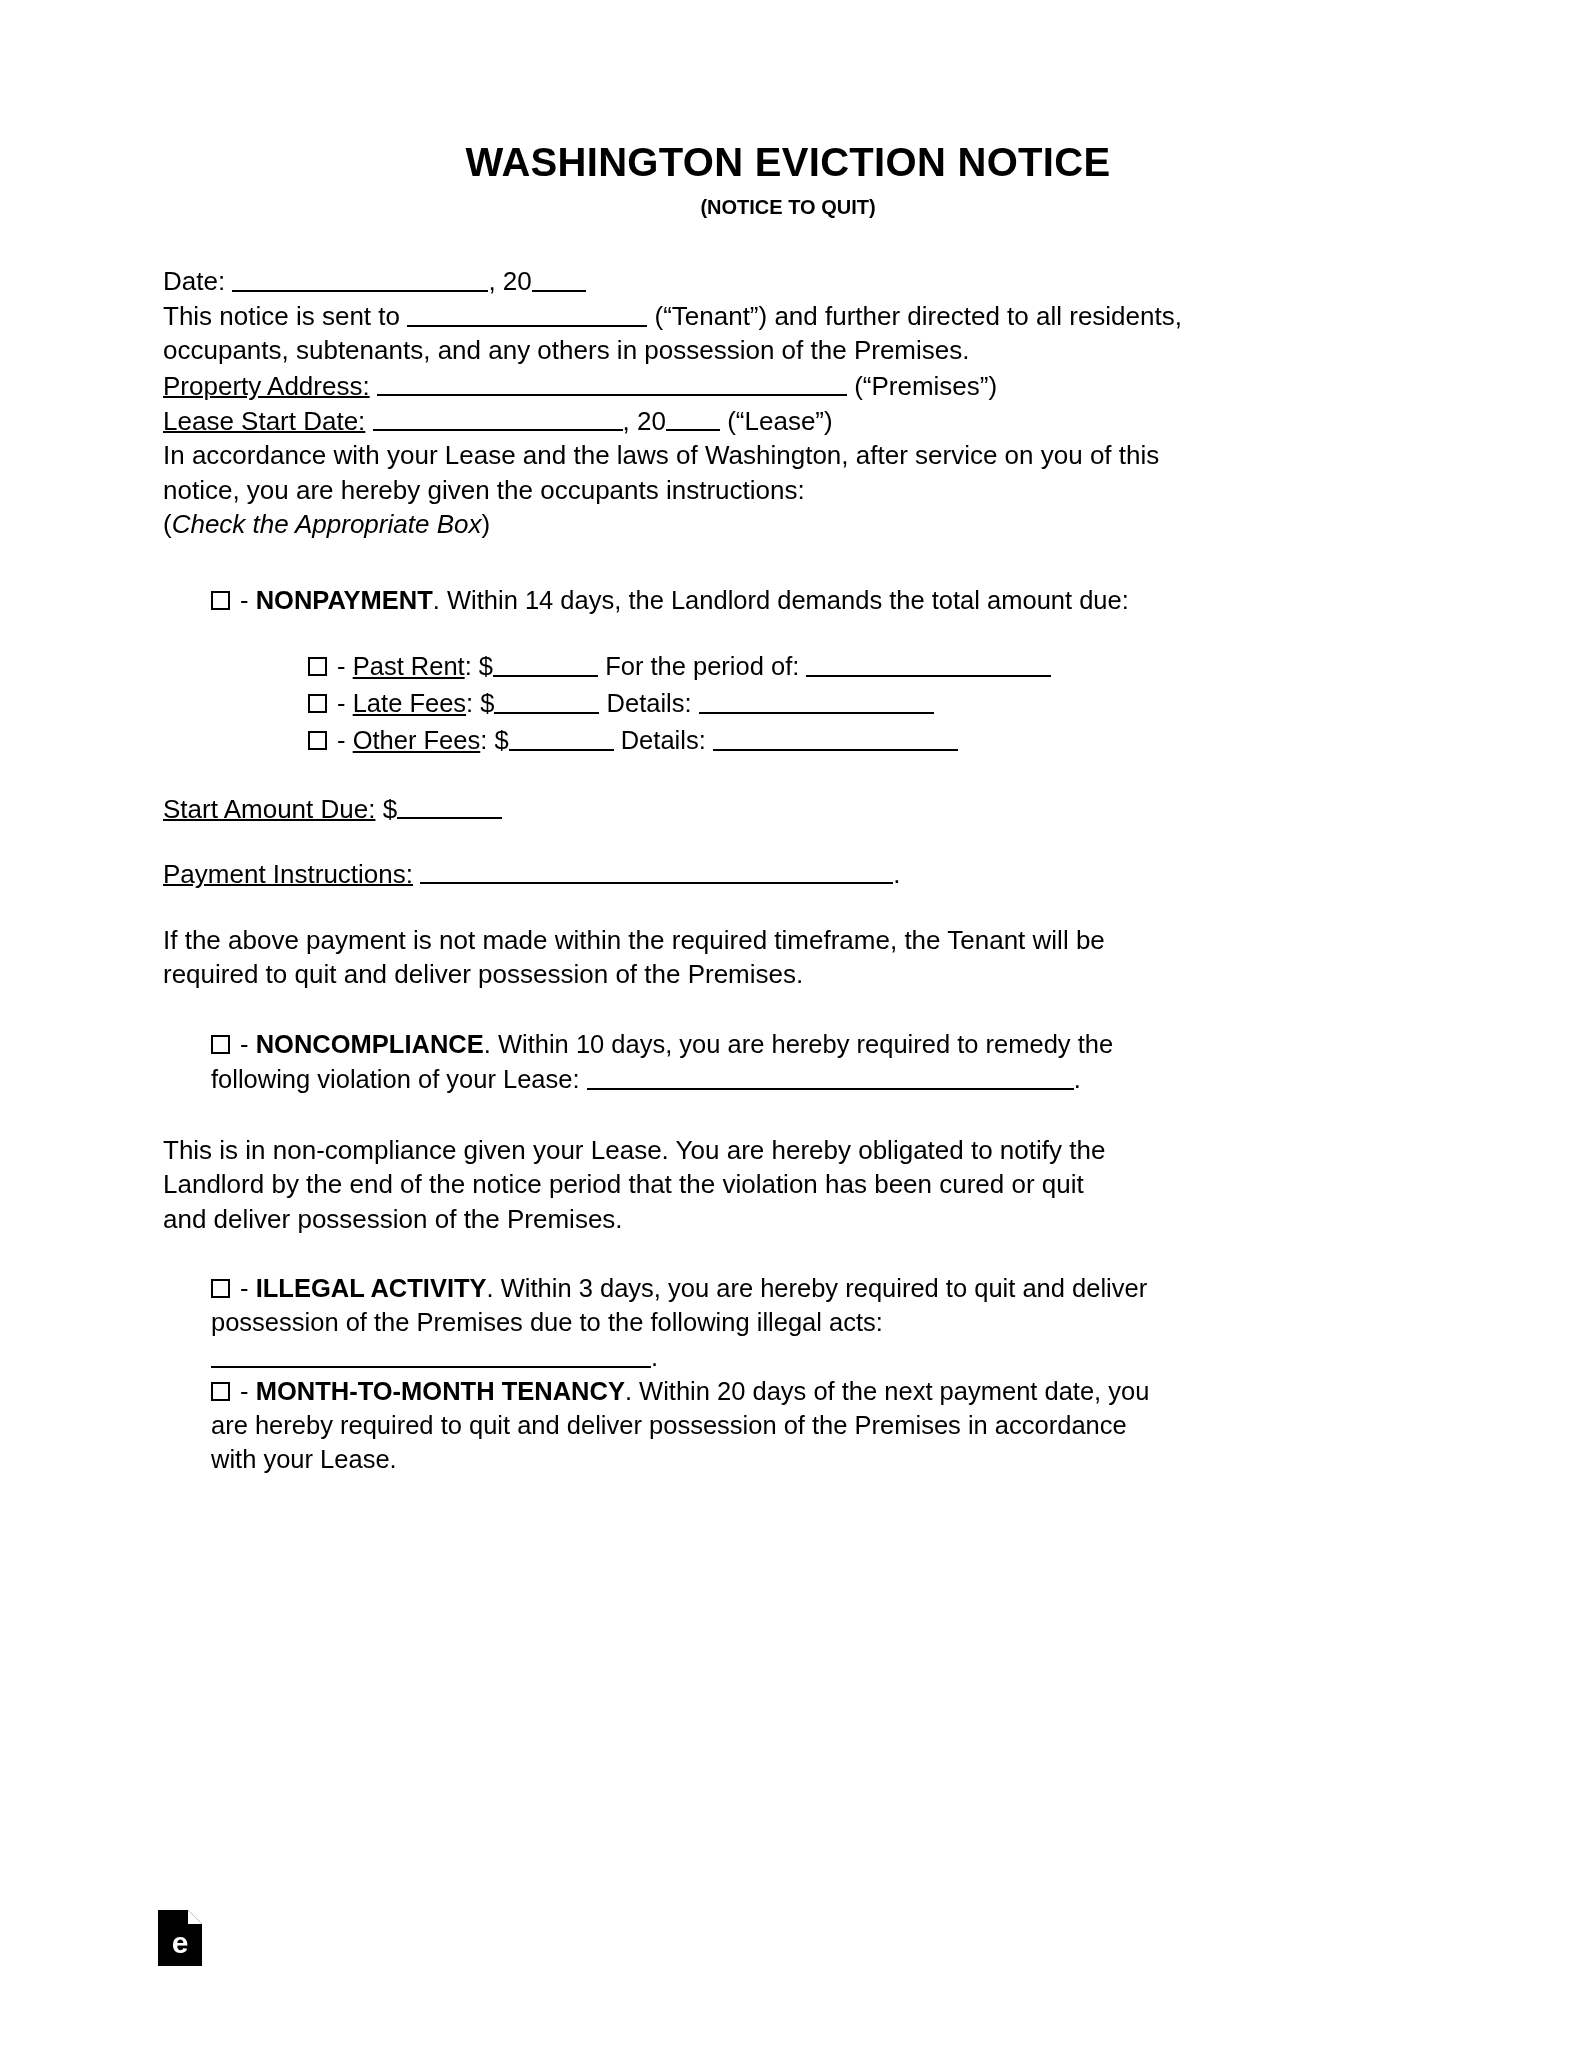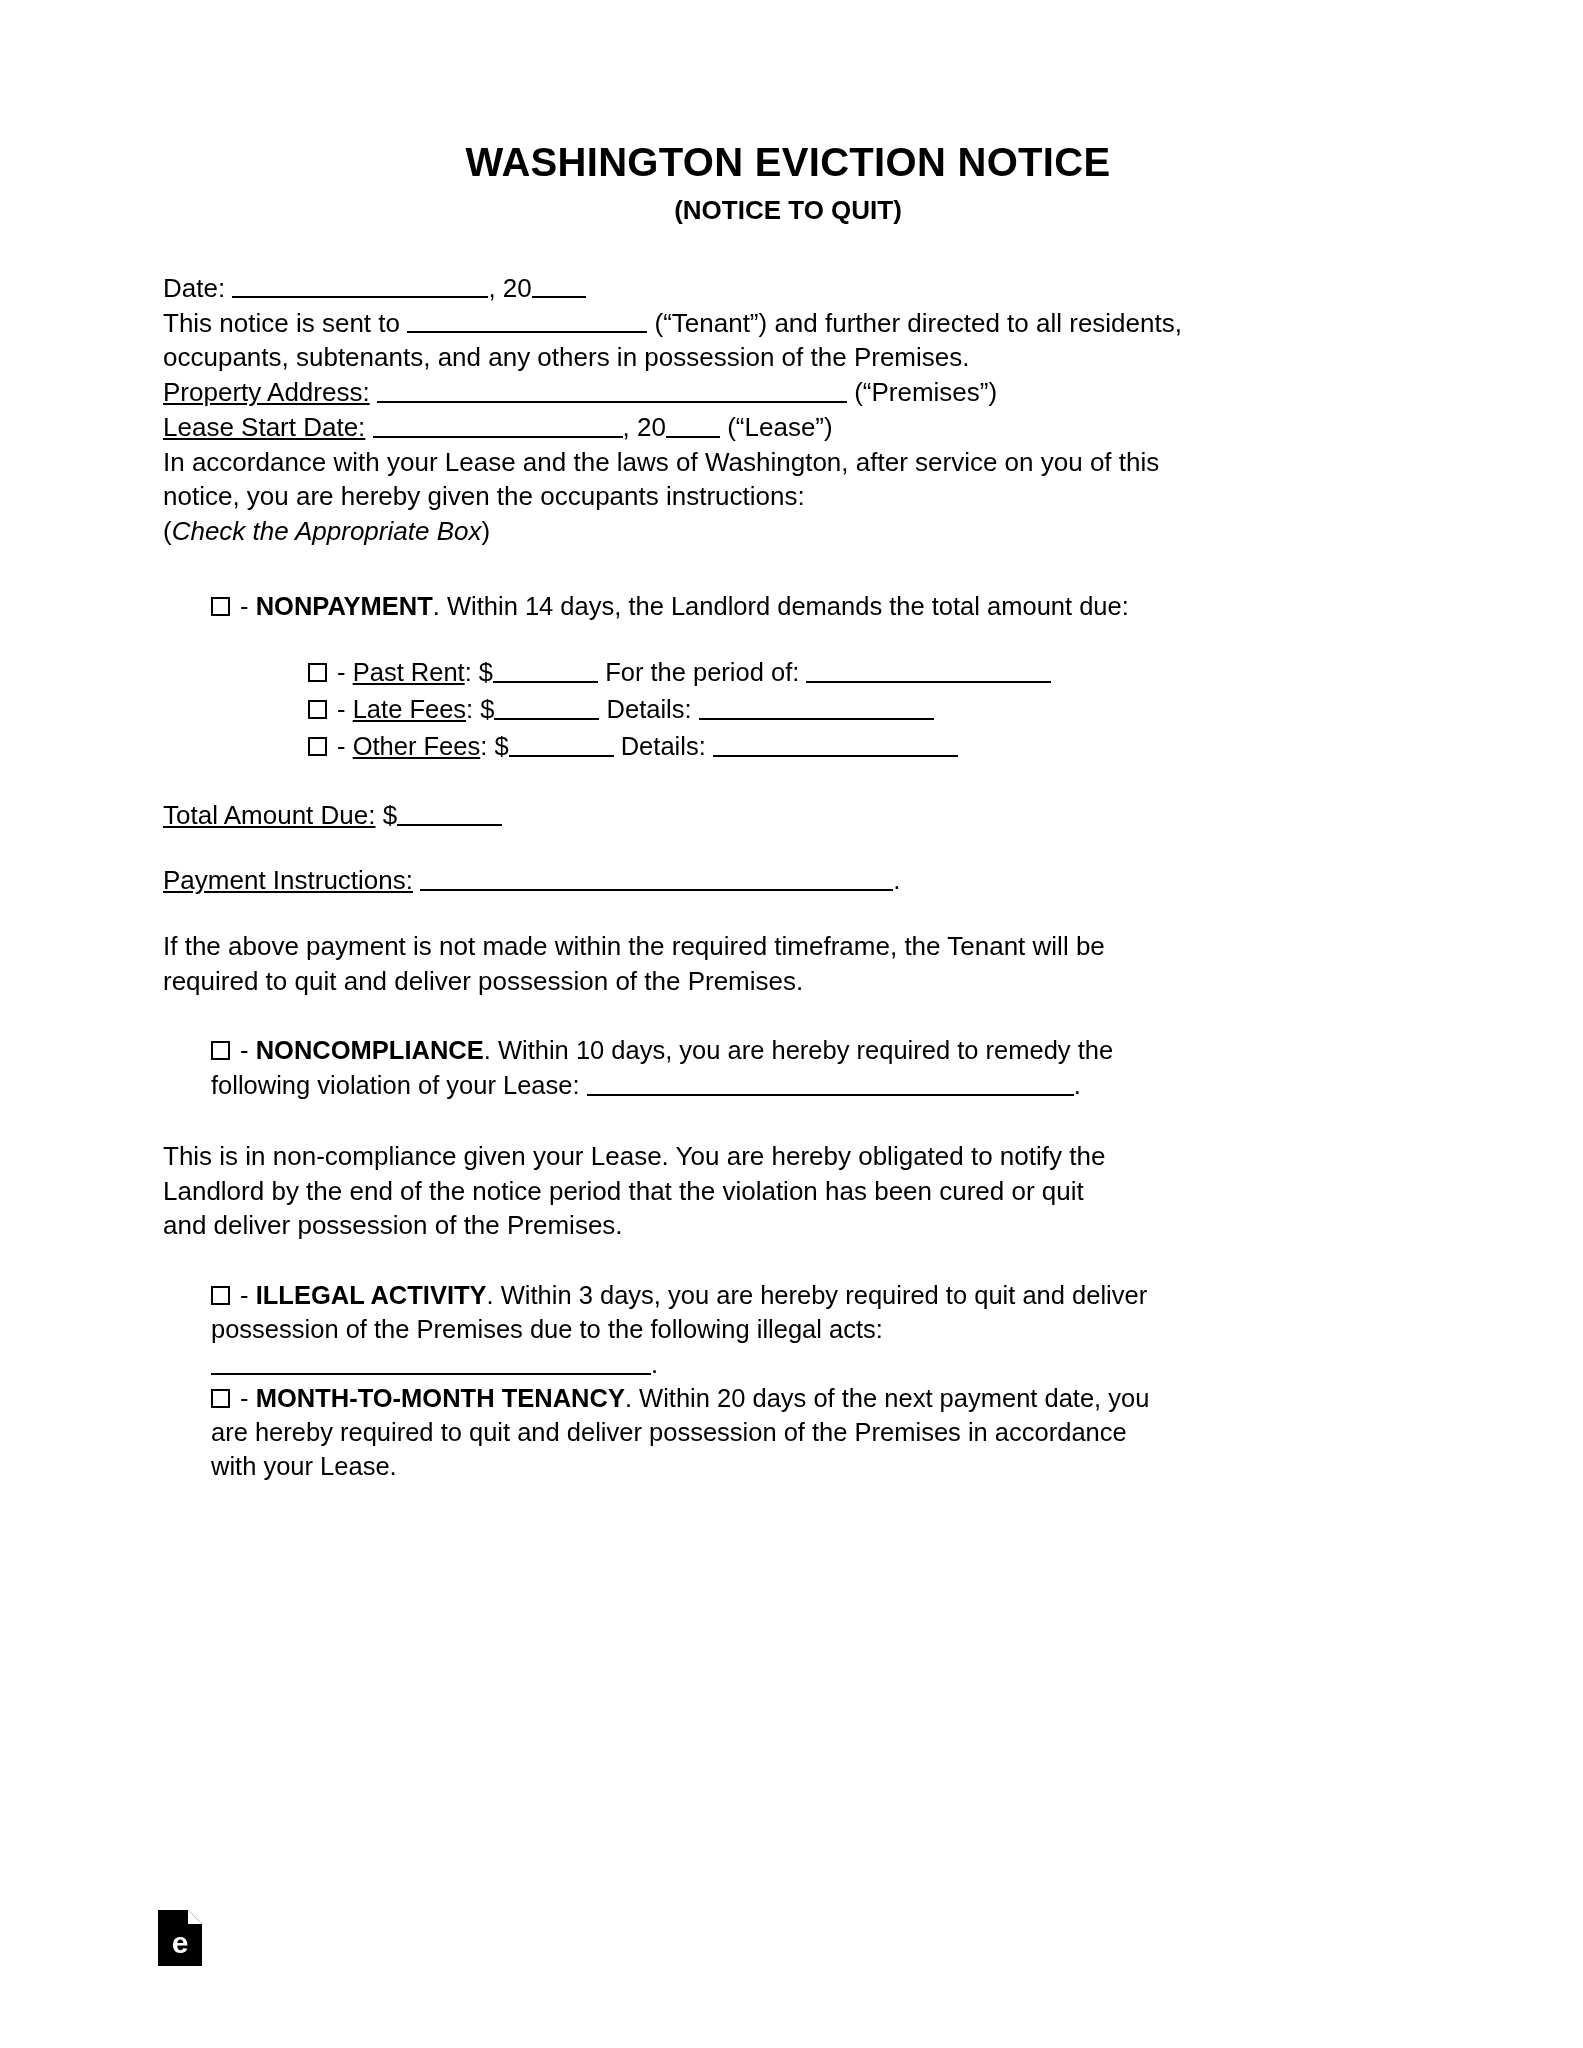--- a/index.html
+++ b/index.html
@@ -32,21 +32,21 @@
     text-align: center;
     font-size: 40px;
     font-weight: bold;
     letter-spacing: 0.3px;
     margin: 0;
     padding-top: 140px;
     line-height: 1.1;
   }
   .doc-subtitle {
     text-align: center;
-    font-size: 26px;
+    font-size: 20px;
     font-weight: bold;
     margin: 0;
     padding-top: 12px;
     line-height: 1.1;
   }
   p.body-text {
     font-size: 26px;
     line-height: 1.33;
     margin: 0;
     padding: 0;
@@ -181,21 +181,21 @@
       <p class="checkline">
         <span class="cb"></span>
         <span>-</span>
         <span class="u">Other Fees</span><span>: $</span><span class="fill f-money"></span>
         <span>Details:</span>
         <span class="fill f-details2"></span>
       </p>
     </div>
 
     <p class="body-text indent2" style="margin-top:32px;">
-      <span class="u">Total Amount Due:</span>
+      <span class="u">Start Amount Due:</span>
       <span>$</span><span class="fill f-money"></span>
     </p>
 
     <p class="body-text indent2" style="margin-top:30px;">
       <span class="u">Payment Instructions:</span>
       <span class="fill f-pay"></span><span>.</span>
     </p>
 
     <p class="body-text indent1" style="margin-top:32px;">
       <span>If the above payment is not made within the required timeframe, the Tenant will be</span><br>

